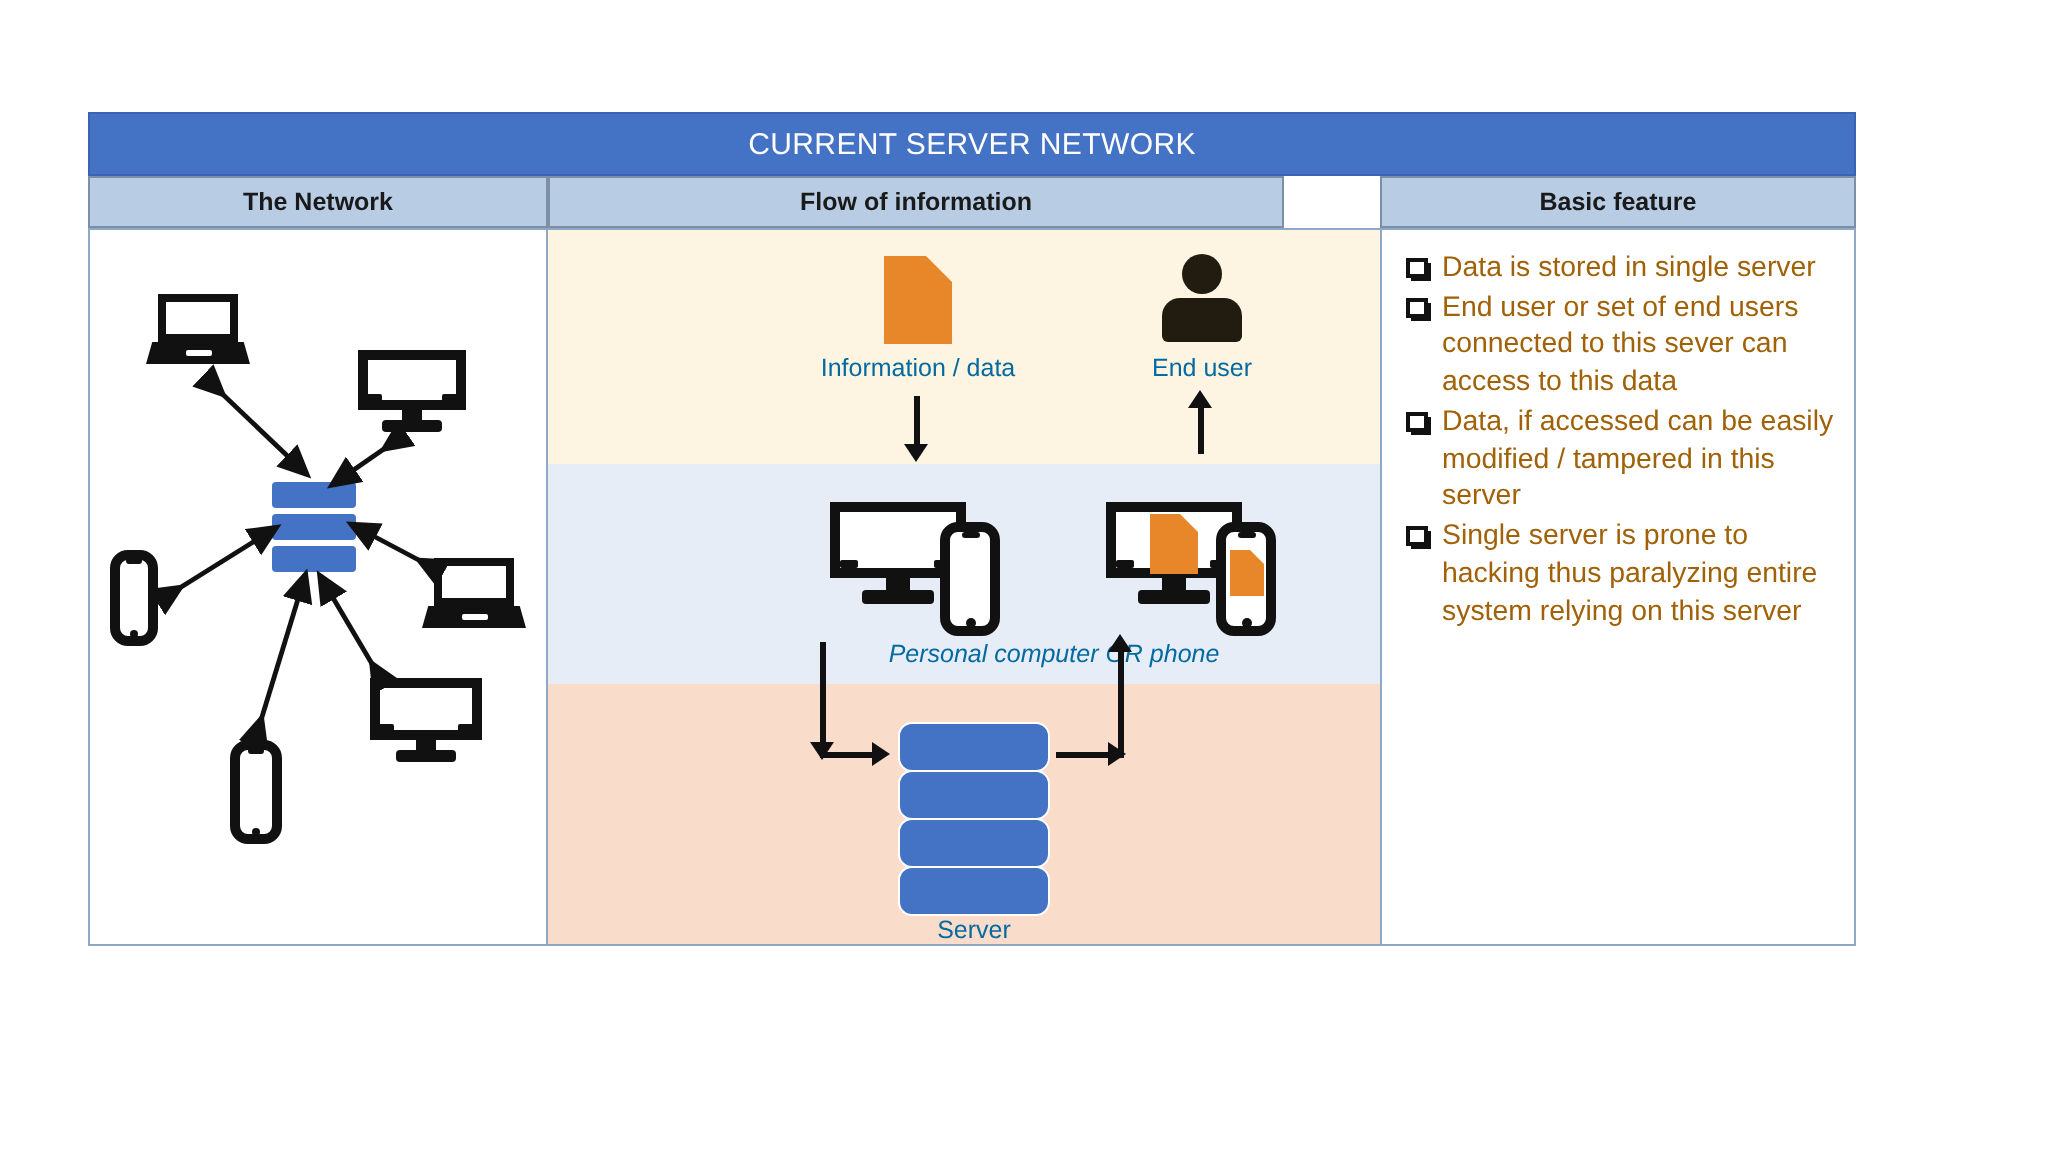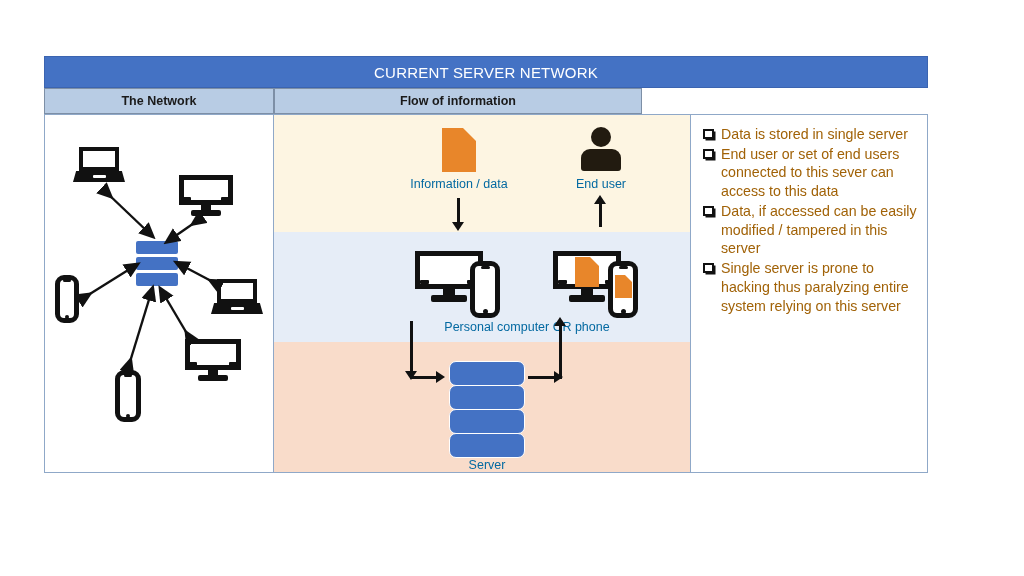--- a/index.html
+++ b/index.html
@@ -93,20 +93,21 @@
 </style>
 </head>
 <body>
 
 <div id="diagram">
 
   <div class="title-bar">CURRENT SERVER NETWORK</div>
 
   <div class="hdr c1">The Network</div>
   <div class="hdr c2">Flow of information</div>
+  <div class="hdr c3">Basic feature</div>
 
   <div class="cell c1">
 
     <div>
       <div class="srv-bar small" style="left:91px;top:126px;width:42px;height:13px;"></div>
       <div class="srv-bar small" style="left:91px;top:142px;width:42px;height:13px;"></div>
       <div class="srv-bar small" style="left:91px;top:158px;width:42px;height:13px;"></div>
     </div>
 
     <div class="icon" style="left:28px;top:32px;width:52px;height:38px;">
@@ -223,21 +224,21 @@
       <div class="icon" style="left:334px;top:146px;width:30px;height:57px;">
         <div class="ph-frame" style="left:0;top:0;width:30px;height:57px;"></div>
         <div class="doc" style="position:absolute;left:7px;top:14px;width:17px;height:23px;">
           <div class="fold" style="border-width:0 7px 7px 0;border-color:#ffffff #ffffff transparent transparent;"></div>
         </div>
         <div class="ph-speaker" style="left:11px;top:5px;width:9px;"></div>
         <div class="ph-home" style="left:13px;top:48px;width:5px;height:5px;"></div>
       </div>
     </div>
 
-    <div class="lbl" style="left:253px;top:205px;">Personal computer OR phone</div>
+    <div class="lbl" style="left:253px;top:205px;font-style:italic;">Personal computer OR phone</div>
 
     <div>
       <div class="srv-bar big" style="left:175px;top:246px;width:76px;height:25px;"></div>
       <div class="srv-bar big" style="left:175px;top:270px;width:76px;height:25px;"></div>
       <div class="srv-bar big" style="left:175px;top:294px;width:76px;height:25px;"></div>
       <div class="srv-bar big" style="left:175px;top:318px;width:76px;height:25px;"></div>
     </div>
     <div class="lbl" style="left:213px;top:343px;">Server</div>
 
     <div>

